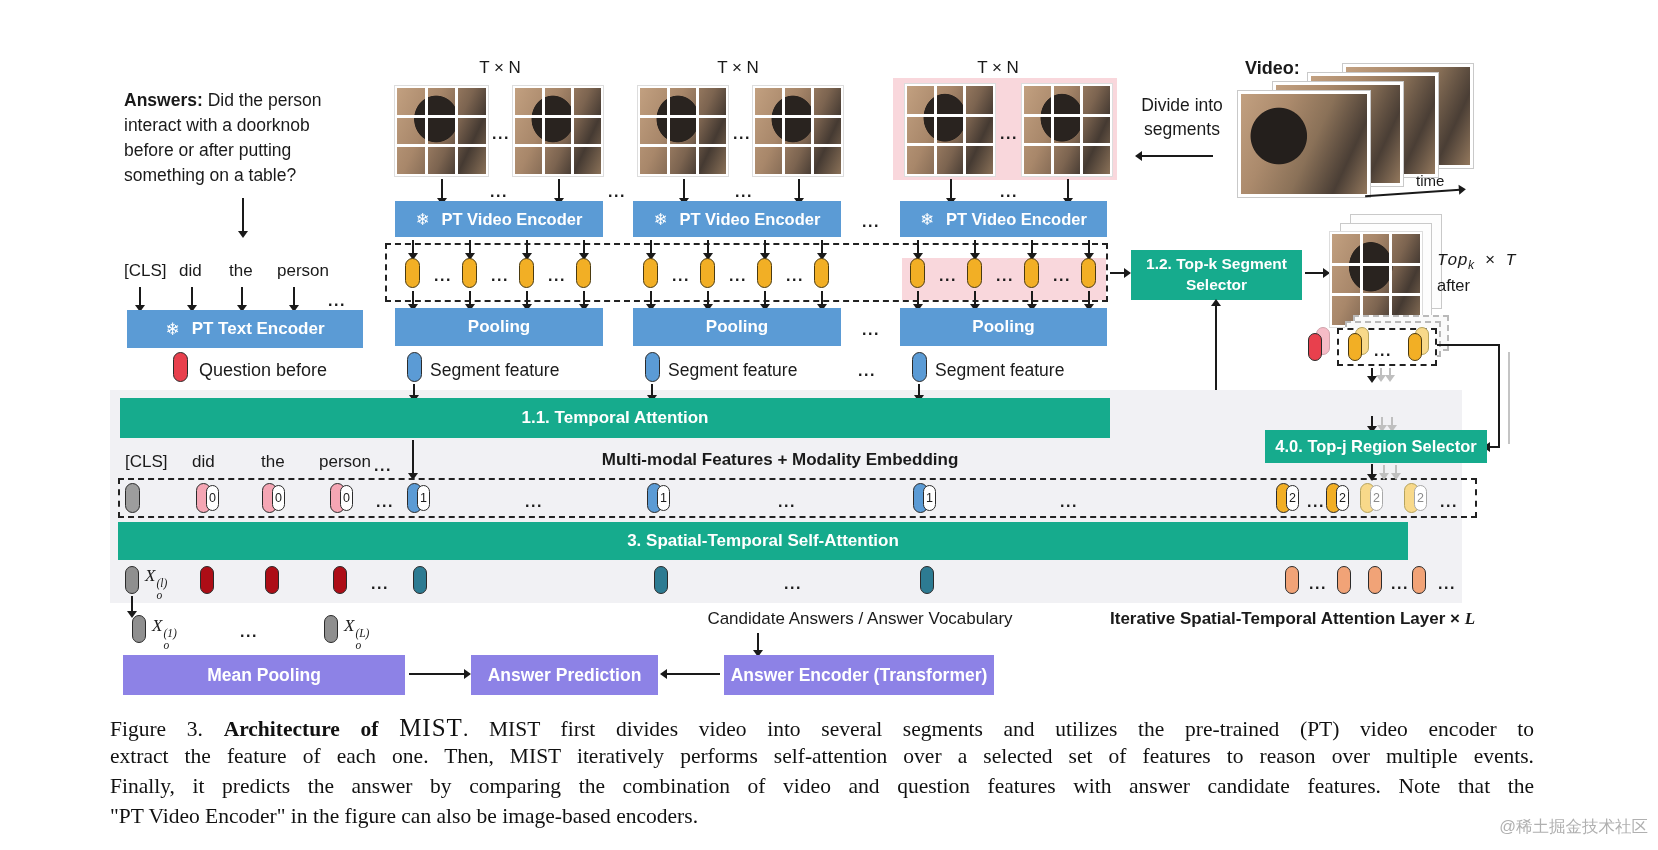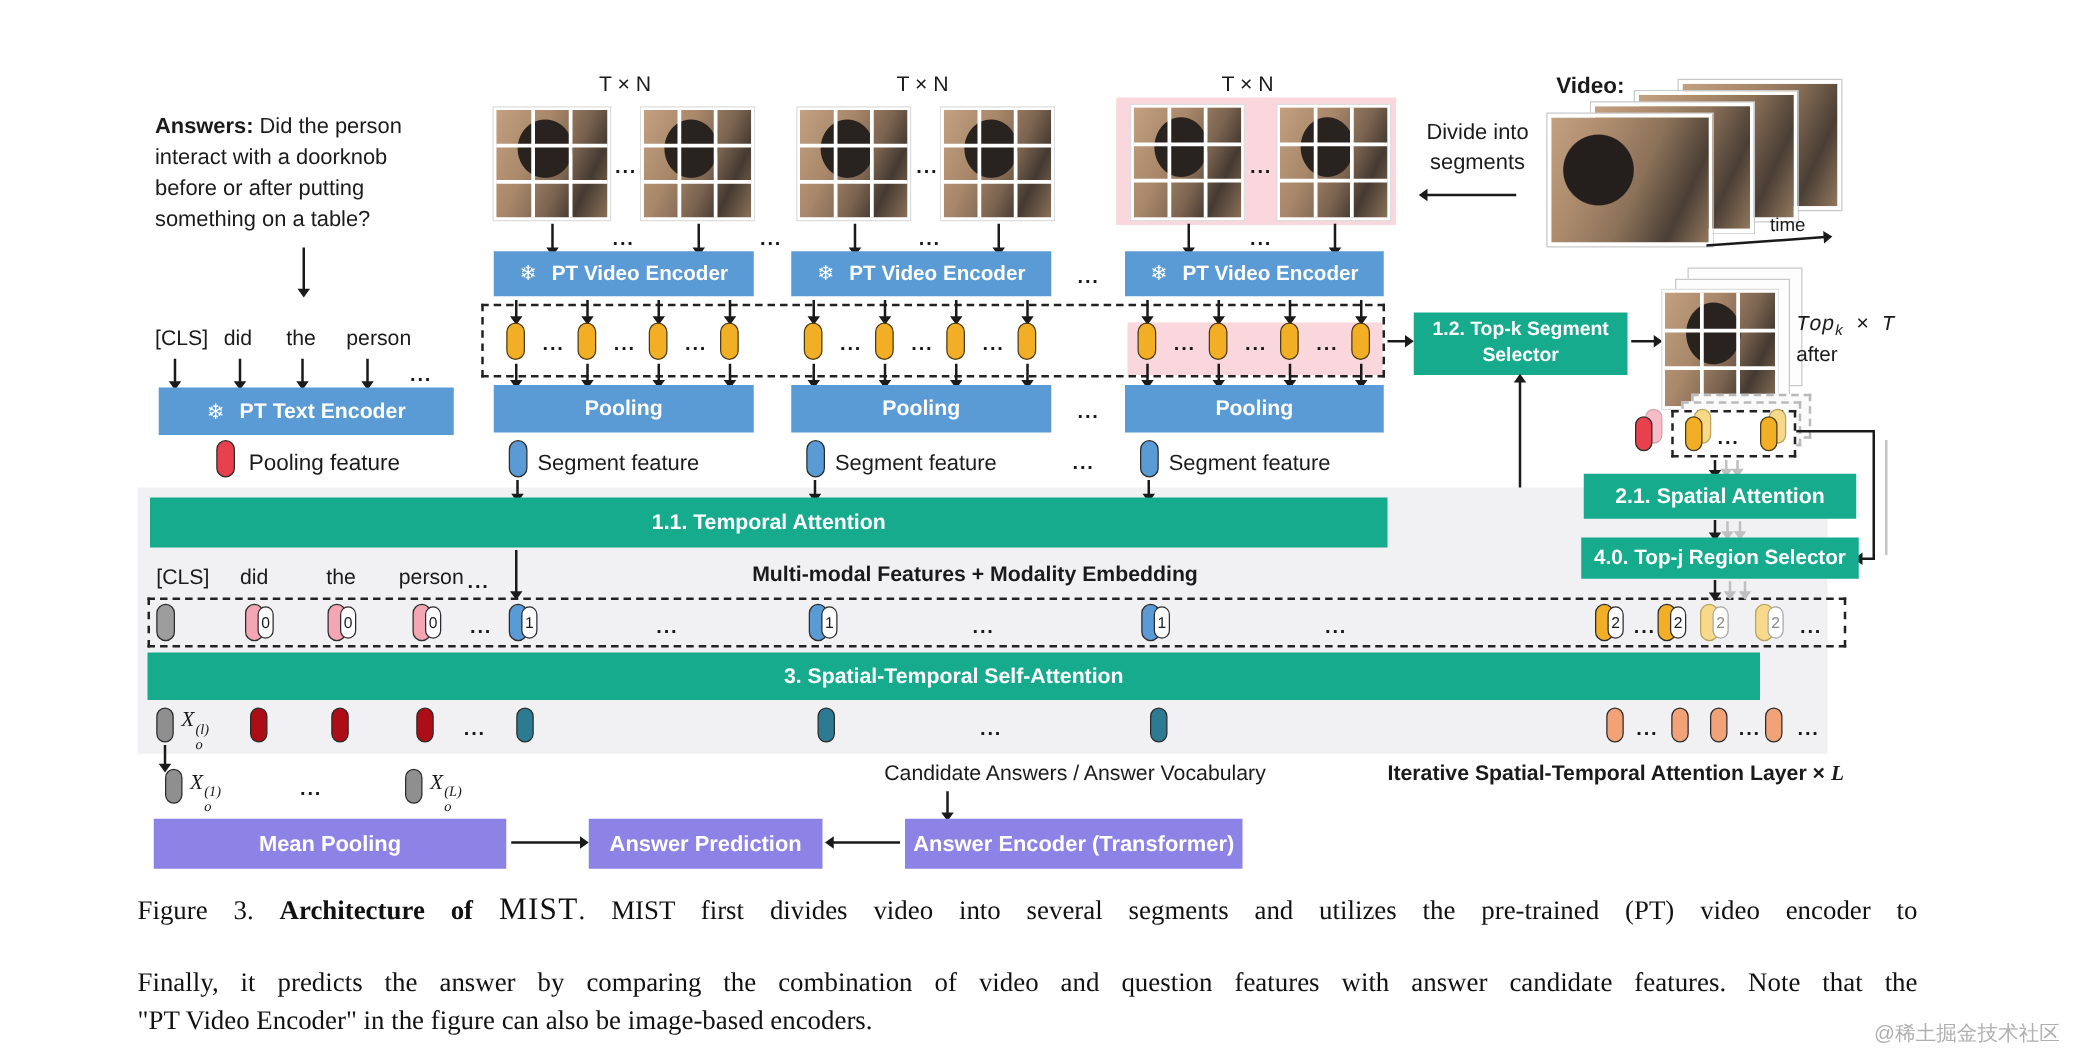--- a/index.html
+++ b/index.html
@@ -90,21 +90,21 @@
   <div class="av" style="left:191px;top:287px;height:19px"></div>
   <div class="av" style="left:241px;top:287px;height:19px"></div>
   <div class="av" style="left:293px;top:287px;height:19px"></div>
   <span class="dots" style="left:328px;top:293px">...</span>
 
   <div class="box blue" style="left:127px;top:310px;width:236px;height:38px;font-size:17px">
     <span class="snow">❄</span>
     <span>PT Text Encoder</span>
   </div>
   <span class="pill p-red abs" style="left:173px;top:352px"></span>
-  <span class="lbl" style="left:199px;top:360px;font-size:18px">Pooling feature</span>
+  <span class="lbl" style="left:199px;top:360px;font-size:18px">Question before</span>
 
   <div class="lbl" style="left:405px;top:58px;width:190px;text-align:center">T × N</div>
   <div class="lbl" style="left:643px;top:58px;width:190px;text-align:center">T × N</div>
   <div class="lbl" style="left:903px;top:58px;width:190px;text-align:center">T × N</div>
 
   <div class="abs" style="left:893px;top:78px;width:224px;height:102px;background:#f9d7dc"></div>
   <div class="abs" style="left:902px;top:258px;width:204px;height:42px;background:#f9d7dc"></div>
 
   <div class="vframe" style="left:395px;top:86px;width:93px;height:90px"></div>
   <div class="vframe" style="left:513px;top:86px;width:90px;height:90px"></div>
@@ -377,36 +377,34 @@
   <span class="dots" style="left:1374px;top:343px">...</span>
 
   <div class="line" style="left:1437px;top:344px;width:63px;height:2px"></div>
   <div class="line" style="left:1498px;top:344px;width:2px;height:104px"></div>
   <div class="line g" style="left:1508px;top:352px;width:2px;height:92px"></div>
   <div class="ah left" style="left:1489px;top:446px;width:10px"></div>
 
   <div class="av" style="left:1371px;top:368px;height:9px"></div>
   <div class="av ghost" style="left:1380px;top:368px;height:8px"></div>
   <div class="av ghost" style="left:1389px;top:368px;height:8px"></div>
-  <div class="box green" style="left:1267px;top:379px;width:218px;height:36px;font-size:17px">
-      <span>2.1. Spatial Attention</span>
-    </div>
   <div class="av" style="left:1371px;top:416px;height:11px"></div>
   <div class="av ghost" style="left:1381px;top:417px;height:9px"></div>
   <div class="av ghost" style="left:1391px;top:417px;height:9px"></div>
   <div class="box green" style="left:1265px;top:430px;width:222px;height:33px;font-size:16.5px">
       <span>4.0. Top-j Region Selector</span>
     </div>
   <div class="av" style="left:1371px;top:464px;height:11px"></div>
   <div class="av ghost" style="left:1383px;top:465px;height:9px"></div>
   <div class="av ghost" style="left:1395px;top:465px;height:9px"></div>
 
   <div class="cap just" style="top:714px">
     <span>Figure 3.</span>
     <b>Architecture of</b>
     <span class="logo">MIST</span><span>.</span>
     <span>MIST first divides video into several segments and utilizes the pre-trained (PT) video encoder to</span>
   </div>
+  <div class="cap just" style="top:744px">extract the feature of each one. Then, MIST iteratively performs self-attention over a selected set of features to reason over multiple events.</div>
   <div class="cap just" style="top:774px">Finally, it predicts the answer by comparing the combination of video and question features with answer candidate features. Note that the</div>
   <div class="cap" style="top:804px">"PT Video Encoder" in the figure can also be image-based encoders.</div>
 
   <div class="wm">@稀土掘金技术社区</div>
 </div>
 
 </body></html>

